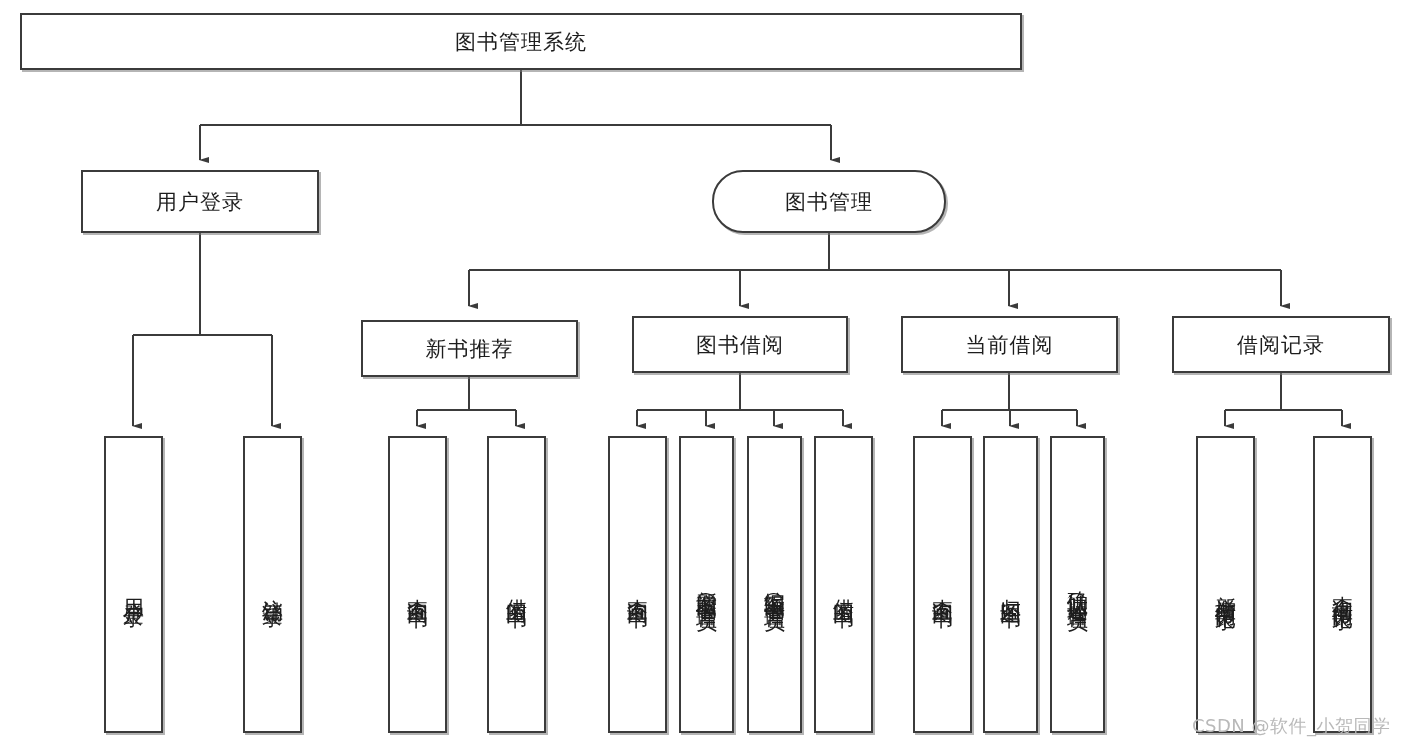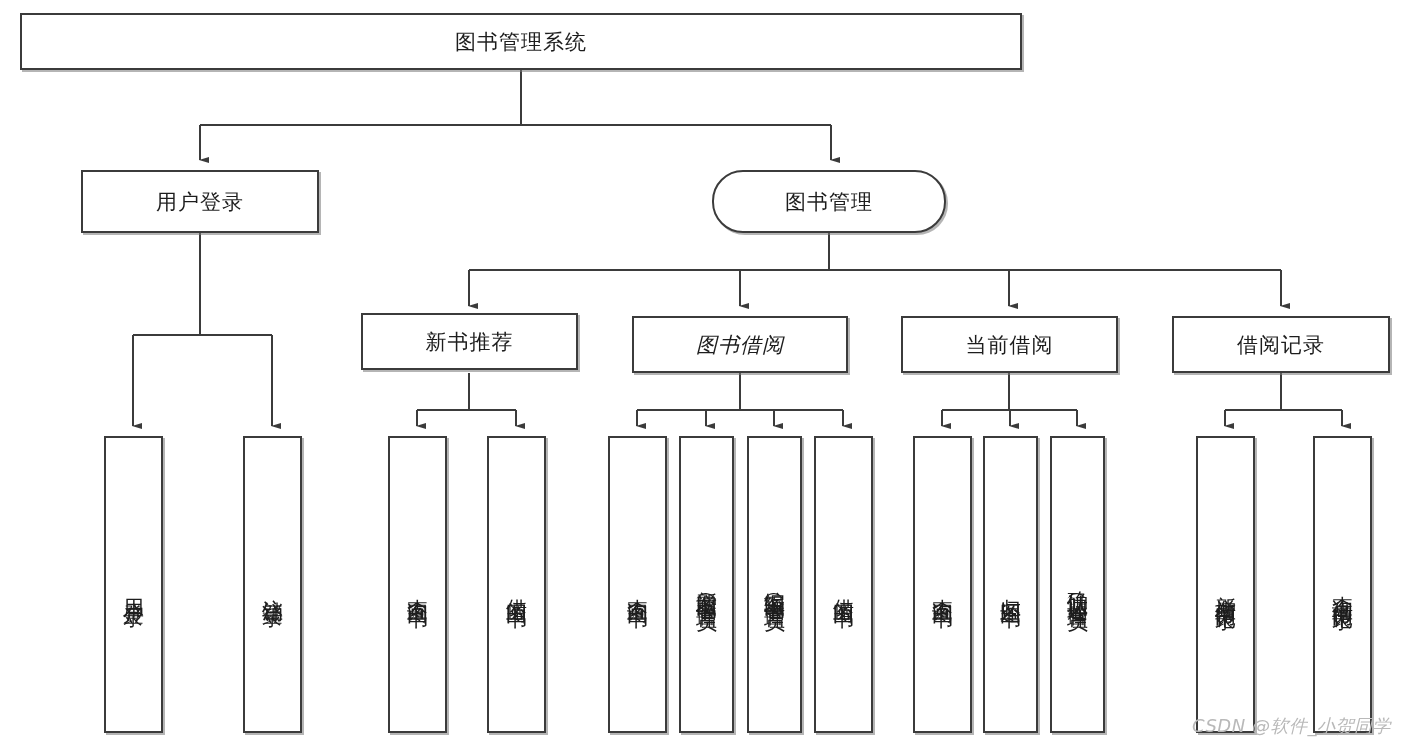--- a/index.html
+++ b/index.html
@@ -106,24 +106,24 @@
     <span>图书管理系统</span>
   </div>
 
   <div class="node h-node" style="left: 81px; top: 170px; width: 238px; height: 63px;">
     <span>用户登录</span>
   </div>
   <div class="node h-node" style="left: 712px; top: 170px; width: 234px; height: 63px; border-radius: 31px;">
     <span>图书管理</span>
   </div>
 
-  <div class="node h-node" style="left: 361px; top: 313px; width: 217px; height: 57px; font-family: Liberation Serif, serif;">
+  <div class="node h-node" style="left: 361px; top: 320px; width: 217px; height: 57px; font-family: Liberation Serif, serif;">
     <span>新书推荐</span>
   </div>
-  <div class="node h-node" style="left: 632px; top: 316px; width: 216px; height: 57px; font-style: italic;">
+  <div class="node h-node" style="left: 632px; top: 316px; width: 216px; height: 57px;">
     <span>图书借阅</span>
   </div>
   <div class="node h-node" style="left: 901px; top: 316px; width: 217px; height: 57px; text-align: right;">
     <span>当前借阅</span>
   </div>
   <div class="node h-node" style="left: 1172px; top: 316px; width: 218px; height: 57px;">
     <span>借阅记录</span>
   </div>
 
   <div class="node v-node" style="left: 104px; top: 436px; width: 59px; height: 297px;">
@@ -159,14 +159,14 @@
   <div class="node v-node" style="left: 1050px; top: 436px; width: 55px; height: 297px;">
     <span class="vlabel">确认归还（管理员）</span>
   </div>
   <div class="node v-node" style="left: 1196px; top: 436px; width: 59px; height: 297px;">
     <span class="vlabel">新增借阅记录</span>
   </div>
   <div class="node v-node" style="left: 1313px; top: 436px; width: 59px; height: 297px;">
     <span class="vlabel">查询借阅记录</span>
   </div>
 
-  <div class="watermark" style="left: 1192px; top: 714px; font-style: italic;">CSDN @软件_小贺同学</div>
+  <div class="watermark" style="left: 1192px; top: 714px;">CSDN @软件_小贺同学</div>
 </div>
 
 </body></html>

